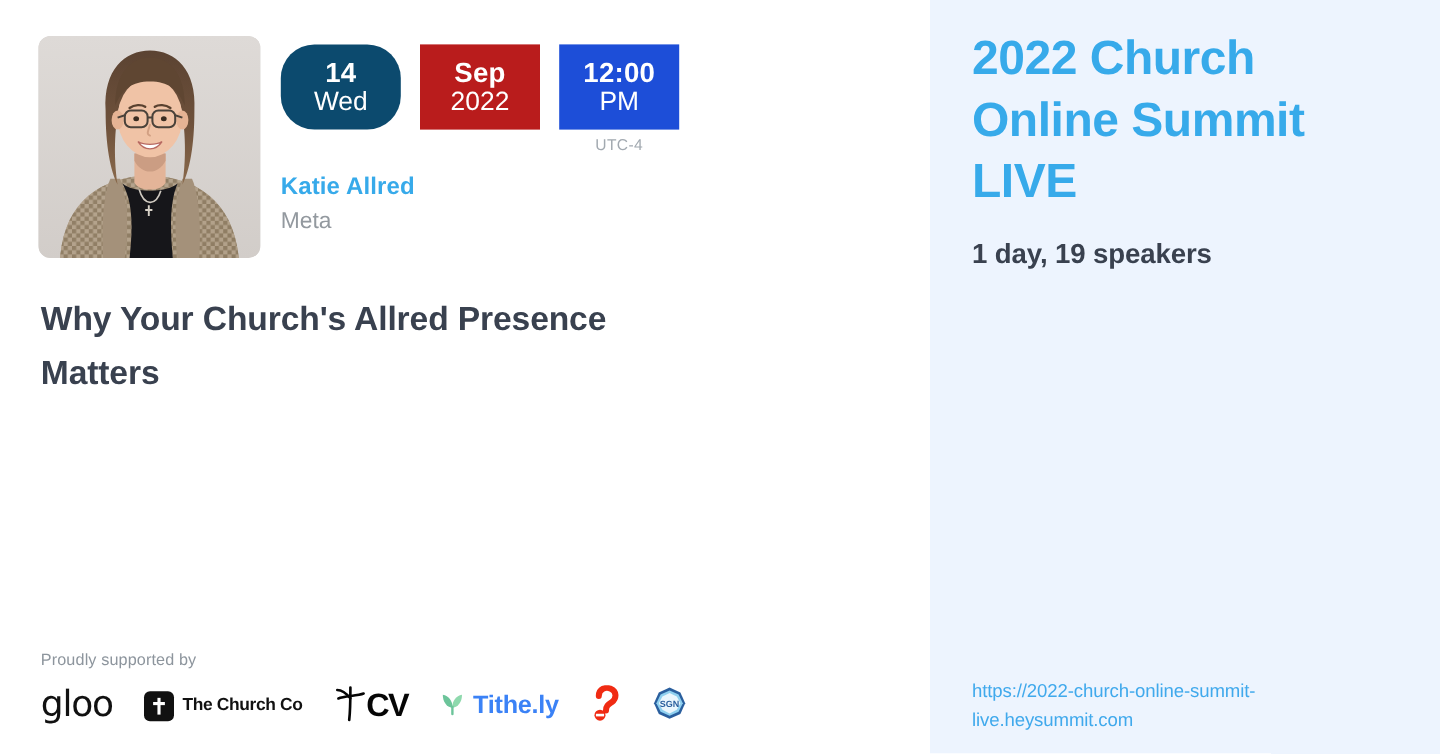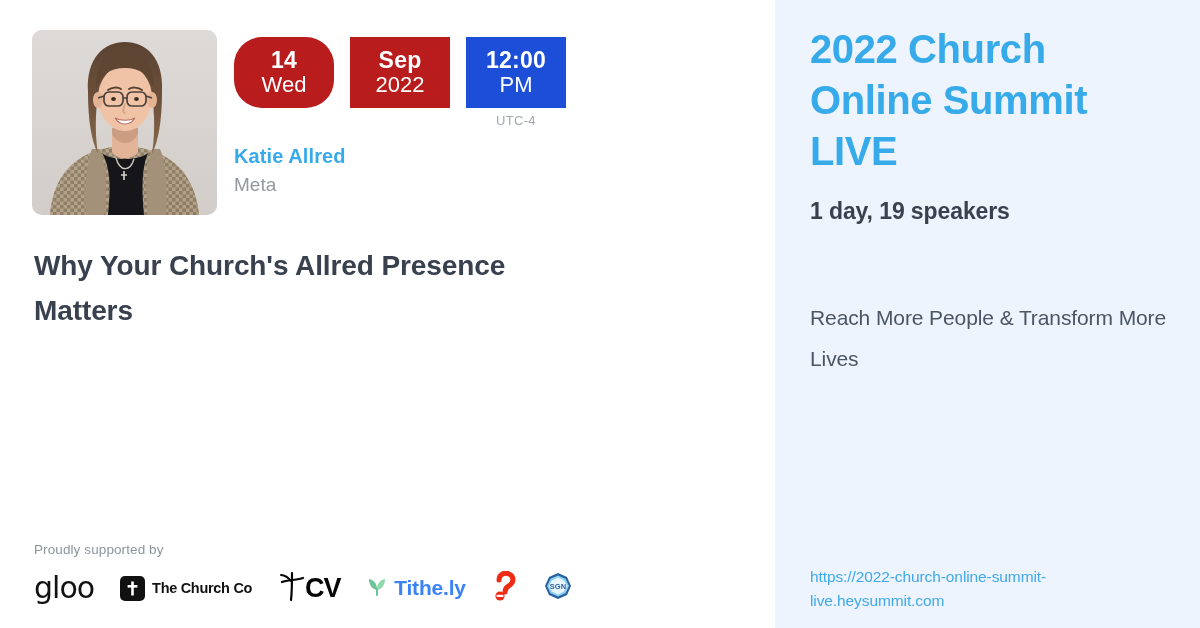--- a/index.html
+++ b/index.html
@@ -76,21 +76,21 @@
   }
   .badge .b-top {
     font-size: 23px;
     font-weight: bold;
     letter-spacing: 0.2px;
   }
   .badge .b-bot {
     font-size: 22px;
     font-weight: normal;
   }
-  .badge-day   { background: #b91c1c; border-radius: 28px; }
+  .badge-day   { background: #0c4a6e; border-radius: 28px; }
   .badge-month { background: #b91c1c; }
   .badge-time  { background: #1d4ed8; }
 
   .badge-wrap-time {
     display: flex;
     flex-direction: column;
     align-items: center;
   }
   .tz-note {
     margin-top: 5px;
@@ -415,18 +415,17 @@
 
       </div>
     </div>
 
   </div>
 
   <div class="right-panel">
 
     <div class="summit-title">2022 Church Online Summit LIVE</div>
     <div class="summit-sub">1 day, 19 speakers</div>
-    <div class="summit-tagline">Reach More People &amp; Transform More Lives</div>
     <div class="summit-url">https://2022-church-online-summit-live.heysummit.com</div>
 
   </div>
 
 </div>
 
 </body></html>

